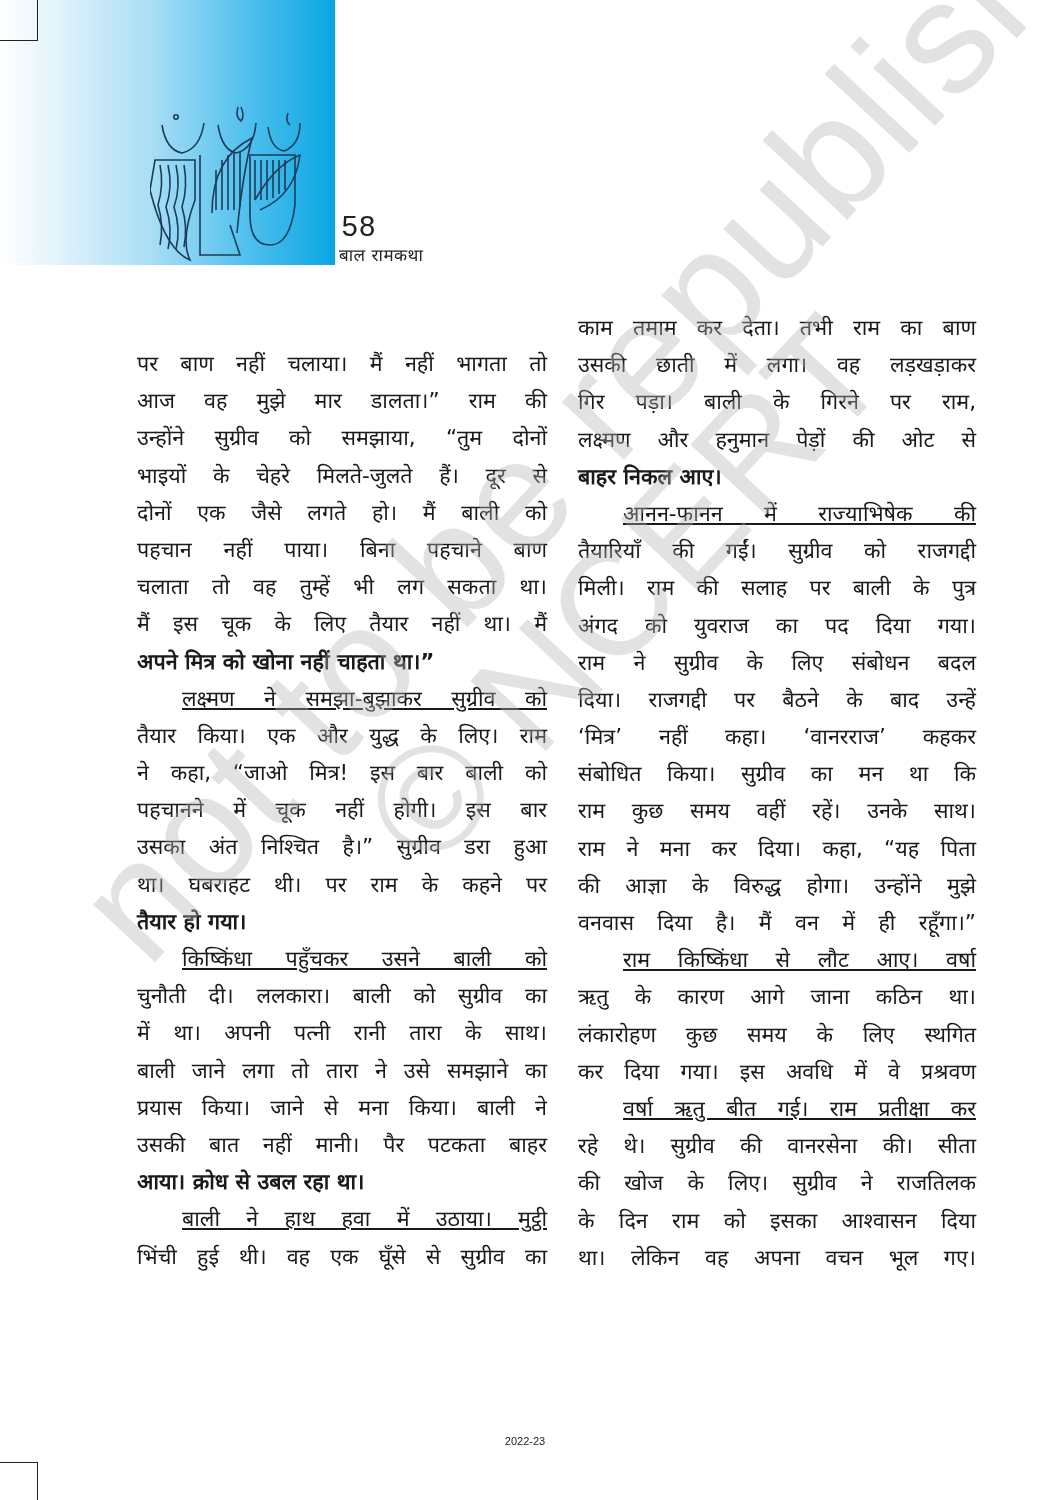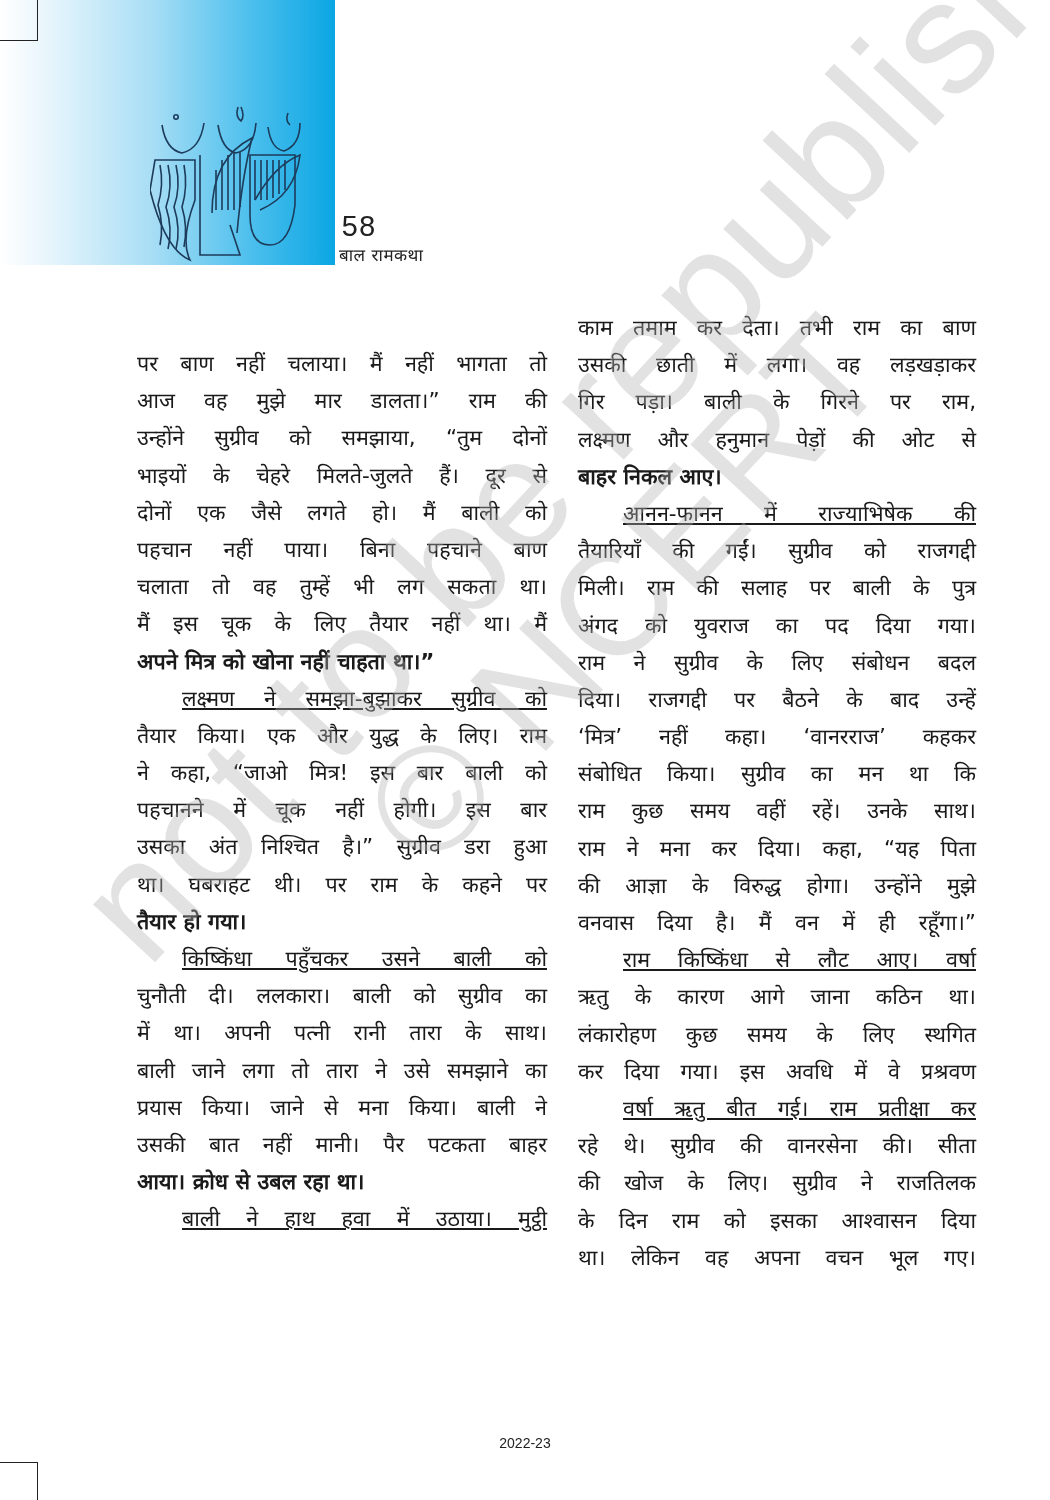--- a/index.html
+++ b/index.html
@@ -35,21 +35,21 @@
   .line.indent { padding-left: 45px; text-decoration: underline; }
   .watermark {
     position: absolute; pointer-events: none;
     font-family: "Liberation Sans", sans-serif; color: rgba(180,180,180,0.38);
     font-size: 160px; white-space: nowrap; letter-spacing: 2px;
   }
   .wm-main { left: 40px; top: 870px; transform: rotate(-47deg); transform-origin: 0 0; }
   .wm-ncert { left: 220px; top: 850px; transform: rotate(-47deg); transform-origin: 0 0; font-size: 150px; }
   .footer-year {
     position: absolute; left: 0; width: 1050px; top: 1435px; text-align: center;
-    font-family: "Liberation Sans", sans-serif; font-size: 14px; color: #222;
+    font-family: "Liberation Sans", sans-serif; font-size: 11px; color: #222;
   }
 </style>
 </head>
 <body>
 
 <div class="header-band"></div>
 <div class="crop-mark crop-tl"></div>
 <div class="crop-mark crop-bl"></div>
 
 <svg class="illustration" viewBox="0 0 170 170">
@@ -95,20 +95,21 @@
   <span class="line">था। घबराहट थी। पर राम के कहने पर</span>
   <span class="line last">तैयार हो गया।</span>
   <span class="line indent">किष्किंधा पहुँचकर उसने बाली को</span>
   <span class="line">चुनौती दी। ललकारा। बाली को सुग्रीव का</span>
   <span class="line">में था। अपनी पत्नी रानी तारा के साथ।</span>
   <span class="line">बाली जाने लगा तो तारा ने उसे समझाने का</span>
   <span class="line">प्रयास किया। जाने से मना किया। बाली ने</span>
   <span class="line">उसकी बात नहीं मानी। पैर पटकता बाहर</span>
   <span class="line last">आया। क्रोध से उबल रहा था।</span>
   <span class="line indent">बाली ने हाथ हवा में उठाया। मुट्ठी</span>
+  <span class="line">भिंची हुई थी। वह एक घूँसे से सुग्रीव का</span>
 </div>
 
 <div class="column col-right">
   <span class="line">काम तमाम कर देता। तभी राम का बाण</span>
   <span class="line">उसकी छाती में लगा। वह लड़खड़ाकर</span>
   <span class="line">गिर पड़ा। बाली के गिरने पर राम,</span>
   <span class="line">लक्ष्मण और हनुमान पेड़ों की ओट से</span>
   <span class="line last">बाहर निकल आए।</span>
   <span class="line indent">आनन-फानन में राज्याभिषेक की</span>
   <span class="line">तैयारियाँ की गईं। सुग्रीव को राजगद्दी</span>

